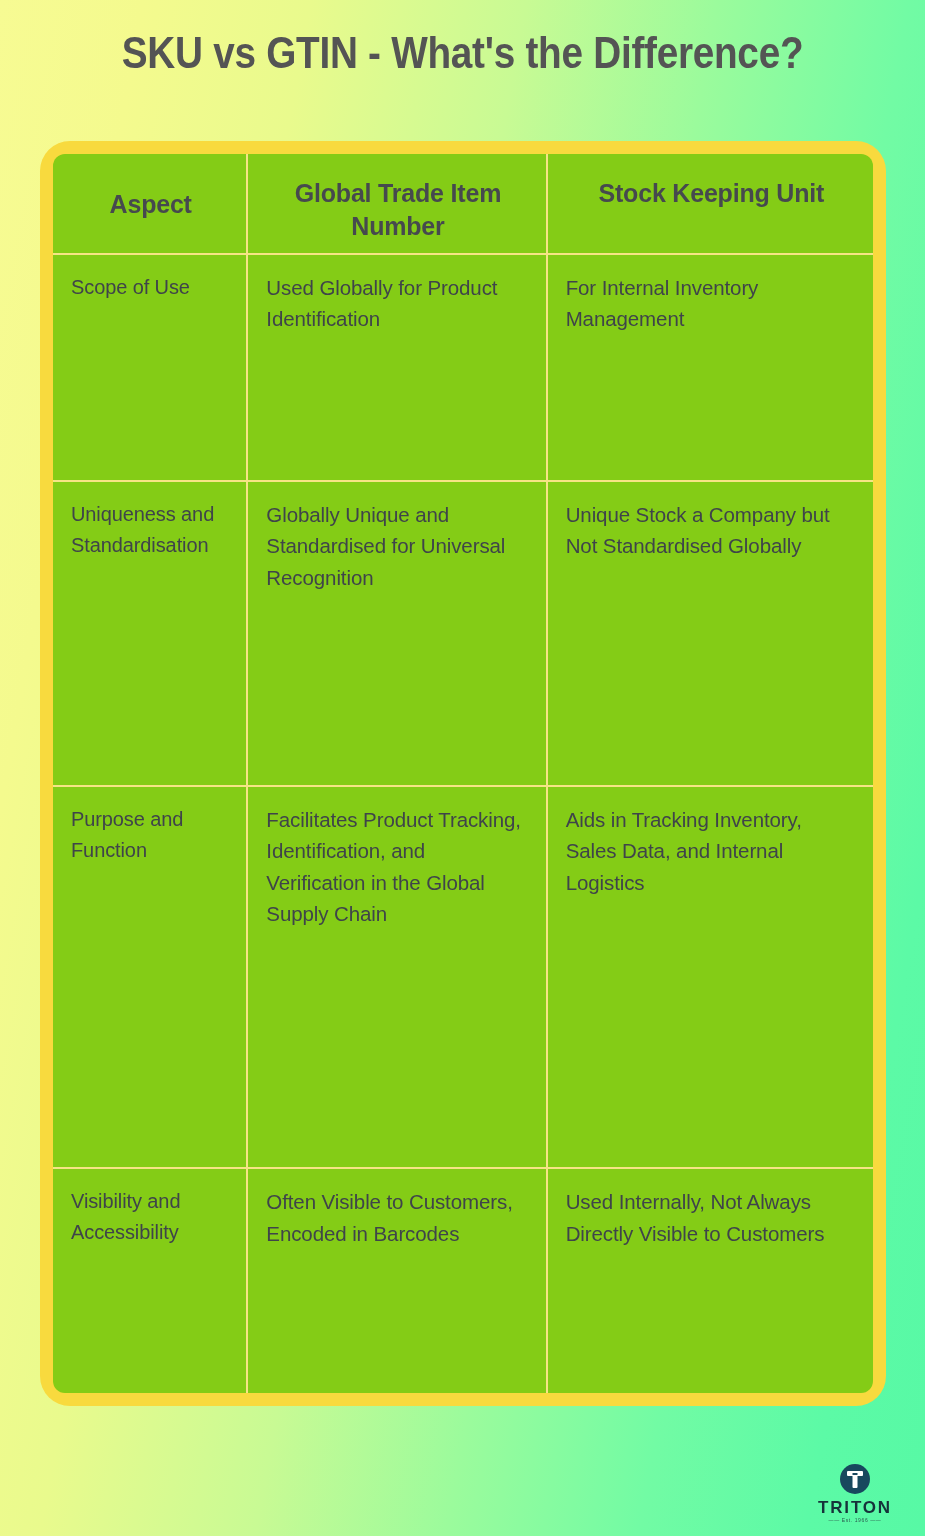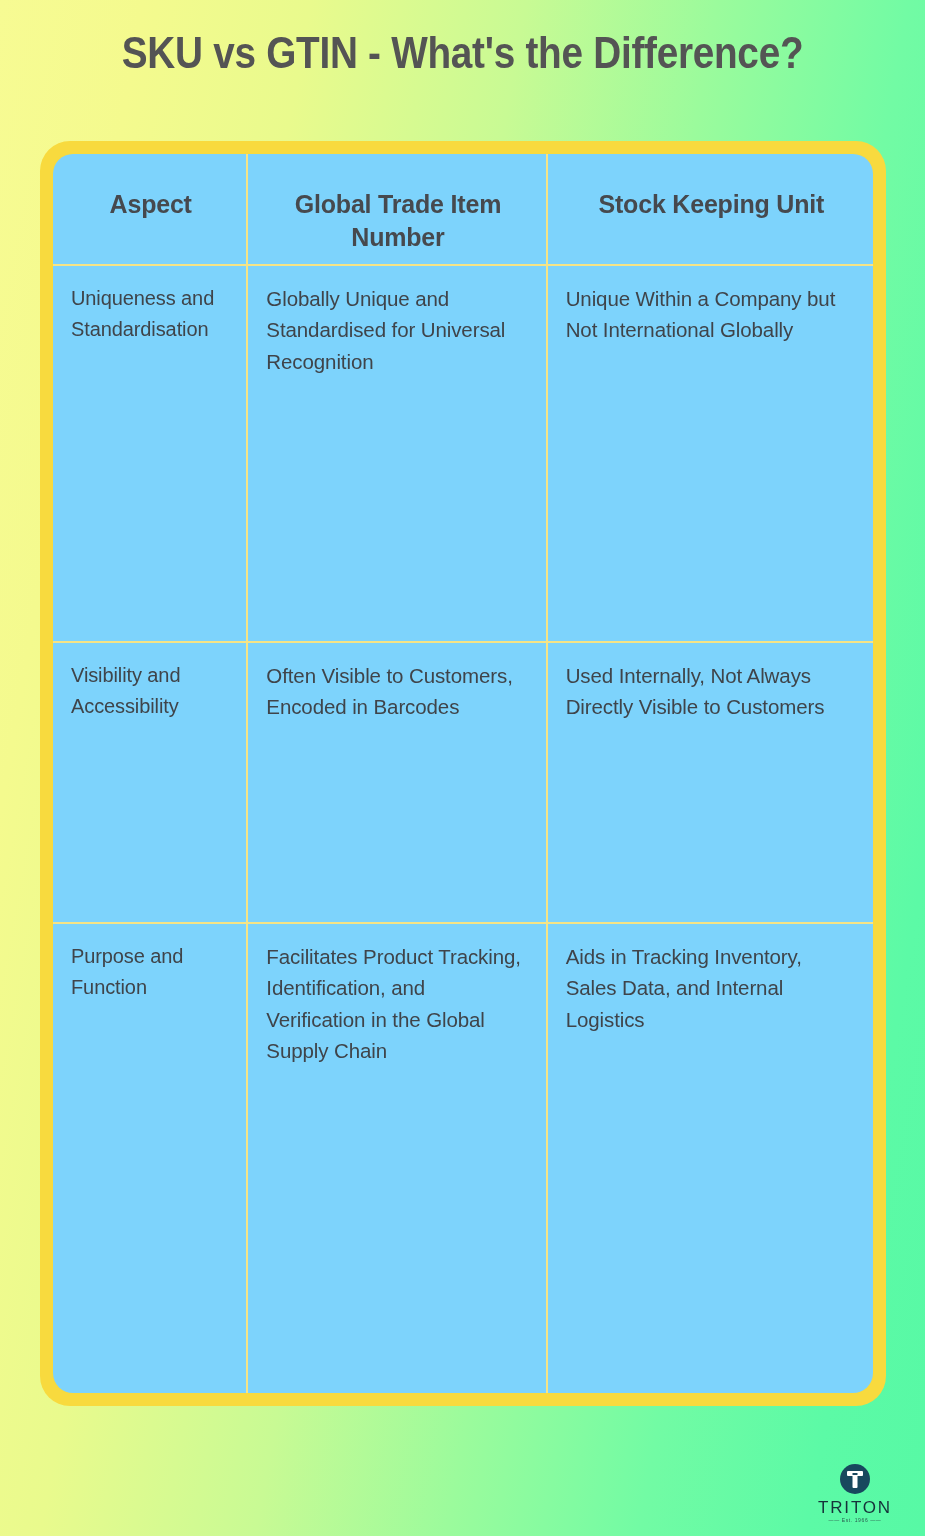--- a/index.html
+++ b/index.html
@@ -47,22 +47,22 @@
     width: 846px;
     height: 1265px;
     background: #f8da3e;
     border-radius: 30px;
     padding: 13px;
   }
 
   .card {
     width: 100%;
     height: 100%;
-    background: #7dd3fc;
-    border-radius: 20px;
+    background: #84cc16;
+    border-radius: 12px;
     overflow: hidden;
   }
 
   table.compare {
     width: 100%;
     height: 100%;
     border-collapse: collapse;
     table-layout: fixed;
   }
 
@@ -85,21 +85,21 @@
 
   table.compare tr:last-child td { border-bottom: none; }
 
   
   table.compare thead th {
     text-align: center;
     font-size: 25px;
     font-weight: bold;
     color: #46494e;
     line-height: 1.32;
-    padding-top: 34px;
+    padding-top: 23px;
     letter-spacing: -0.2px;
   }
 
   table.compare thead th.aspect-head {
     padding-top: 34px;
   }
 
   
   table.compare tbody td {
     font-size: 20.5px;
@@ -154,21 +154,21 @@
     left: 50%;
     top: 9px;
     transform: translateX(-50%);
     width: 5px;
     height: 2px;
     background: #18485e;
   }
 
   .logo-word {
     font-size: 17px;
-    font-weight: normal;
+    font-weight: bold;
     letter-spacing: 1.8px;
     color: #16323a;
     font-family: "Liberation Sans Narrow", "Liberation Sans", sans-serif;
   }
 
   .logo-tag {
     margin-top: 2px;
     font-size: 5px;
     letter-spacing: 0.6px;
     color: #2c5a50;
@@ -190,33 +190,38 @@
       </colgroup>
       <thead>
         <tr>
           <th class="aspect-head">Aspect</th>
           <th>Global Trade Item Number</th>
           <th>Stock Keeping Unit</th>
         </tr>
       </thead>
       <tbody>
         <tr>
+          <td class="aspect">Scope of Use</td>
+          <td>Used Globally for Product Identification</td>
+          <td>For Internal Inventory Management</td>
+        </tr>
+        <tr>
           <td class="aspect">Uniqueness and Standardisation</td>
           <td>Globally Unique and Standardised for Universal Recognition</td>
-          <td>Unique Within a Company but Not International Globally</td>
+          <td>Unique Stock a Company but Not Standardised Globally</td>
+        </tr>
+        <tr>
+          <td class="aspect">Purpose and Function</td>
+          <td>Facilitates Product Tracking, Identification, and Verification in the Global Supply Chain</td>
+          <td>Aids in Tracking Inventory, Sales Data, and Internal Logistics</td>
         </tr>
         <tr>
           <td class="aspect">Visibility and Accessibility</td>
           <td>Often Visible to Customers, Encoded in Barcodes</td>
           <td>Used Internally, Not Always Directly Visible to Customers</td>
-        </tr>
-        <tr>
-          <td class="aspect">Purpose and Function</td>
-          <td>Facilitates Product Tracking, Identification, and Verification in the Global Supply Chain</td>
-          <td>Aids in Tracking Inventory, Sales Data, and Internal Logistics</td>
         </tr>
       </tbody>
     </table>
   </div>
 </div>
 
 <div class="logo">
   <div class="logo-badge">
     <span class="t-bar"></span>
     <span class="t-stem"></span>

